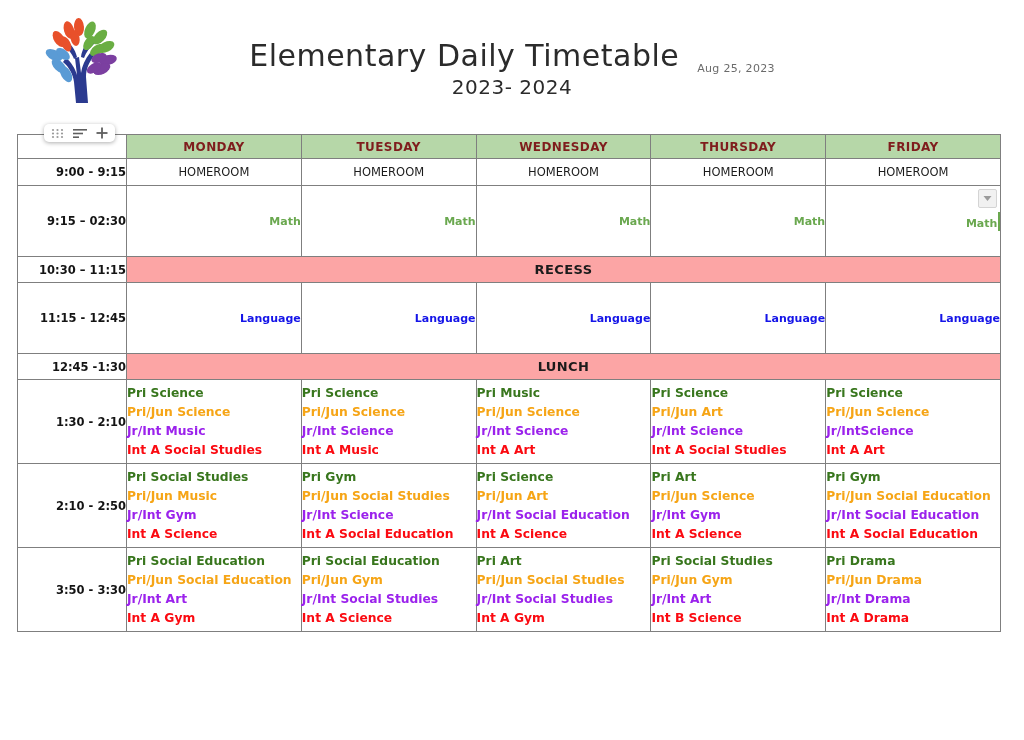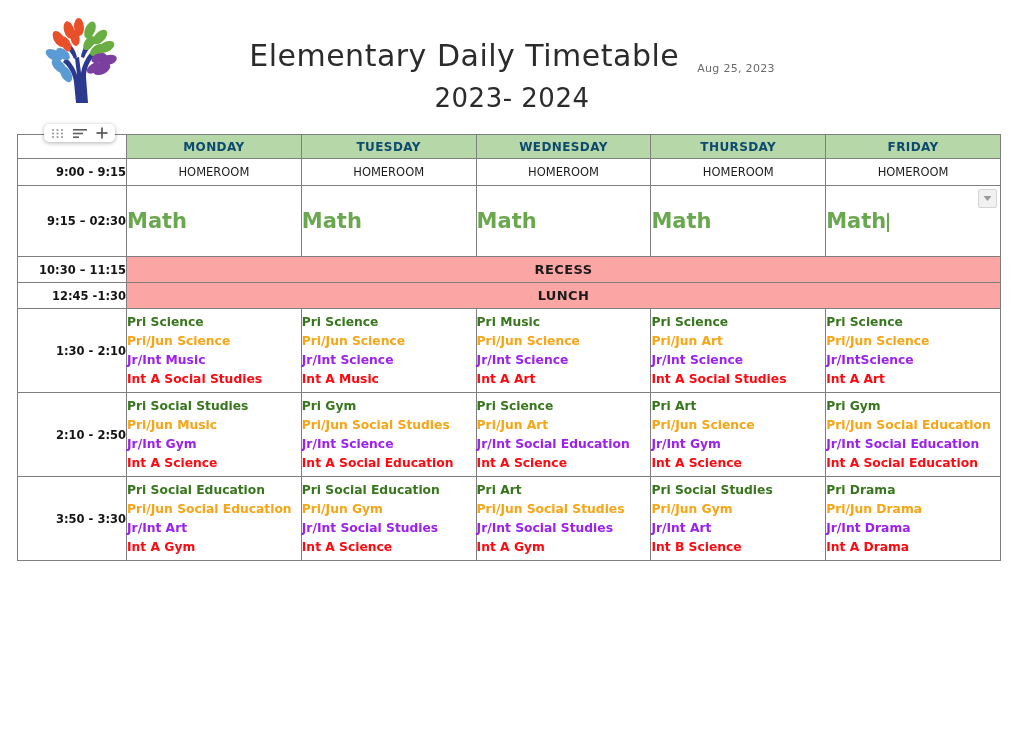--- a/index.html
+++ b/index.html
@@ -48,22 +48,22 @@
     font-size: 11px;
     color: #6b6b6b;
     vertical-align: middle;
     margin-left: 18px;
     position: relative;
     top: 7px;
     letter-spacing: .3px;
     font-family: "DejaVu Sans", sans-serif;
   }
   .title-line2 {
-    margin-top: 10px;
-    font-size: 26px;
+    margin-top: 2px;
+    font-size: 20px;
     font-weight: 400;
     color: #2b2b2b;
     letter-spacing: .5px;
     font-family: "DejaVu Sans", sans-serif;
   }
 
   
   .table-toolbar {
     position: absolute;
     left: 44px;
@@ -97,43 +97,43 @@
     vertical-align: middle;
   }
   col.c-time { width: 109px; }
   col.c-day  { width: 174.8px; }
 
   .dayhead {
     background: #b6d7a8;
     text-align: center;
     font-size: 12px;
     font-weight: 700;
-    color: #0c4a6e;
+    color: #7f1d1d;
     height: 23px;
     letter-spacing: .4px;
     font-family: "DejaVu Sans", sans-serif;
   }
   .timecell {
     font-size: 11.5px;
     font-weight: 700;
     color: #141414;
     padding-left: 6px;
     text-align: right;
     font-family: "DejaVu Sans", sans-serif;
   }
   .homeroom {
     text-align: center;
     font-size: 11.5px;
     color: #1b1b1b;
     height: 26px;
     font-family: "DejaVu Sans", sans-serif;
   }
   .subject-big {
-    text-align: left;
-    font-size: 21px;
+    text-align: right;
+    font-size: 11px;
     font-weight: 700;
     height: 70px;
     font-family: "DejaVu Sans", sans-serif;
   }
   .s-math { color: #6aa84f; }
   .s-language { color: #1515e8; }
   .band {
     background: #fca5a5;
     text-align: center;
     font-size: 13px;
@@ -306,20 +306,28 @@
             </svg>
           </span>
         </td>
       </tr>
 
       <tr>
         <td class="timecell">10:30 – 11:15</td>
         <td class="band" colspan="5">RECESS</td>
       </tr>
 
+      <tr>
+        <td class="timecell">11:15 - 12:45</td>
+        <td class="subject-big s-language">Language</td>
+        <td class="subject-big s-language">Language</td>
+        <td class="subject-big s-language">Language</td>
+        <td class="subject-big s-language">Language</td>
+        <td class="subject-big s-language">Language</td>
+      </tr>
 
       <tr>
         <td class="timecell">12:45 -1:30</td>
         <td class="band" colspan="5">LUNCH</td>
       </tr>
 
       <tr class="rot-row">
         <td class="timecell">1:30 - 2:10</td>
         <td class="rot">
           <div class="l-pri">Pri Science</div>

